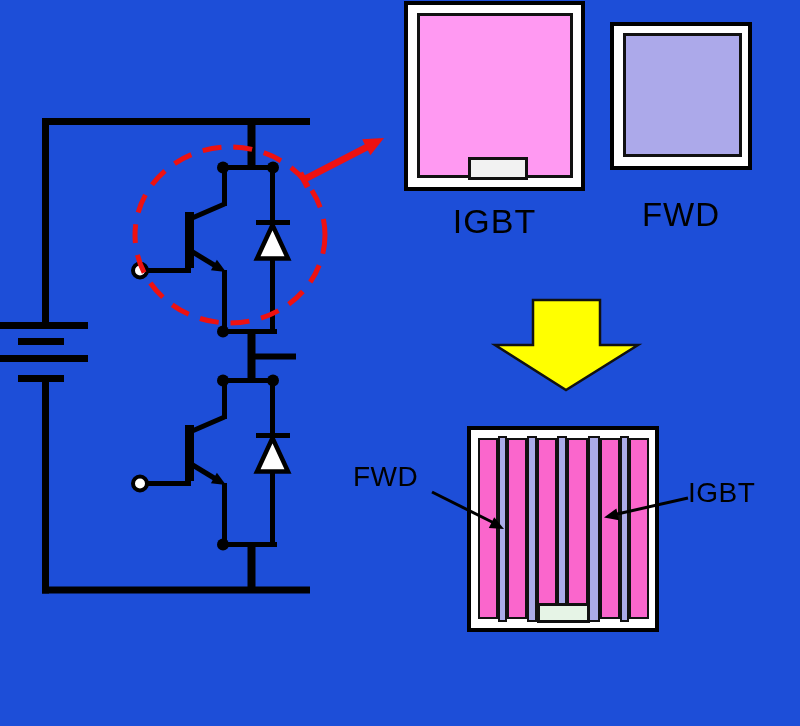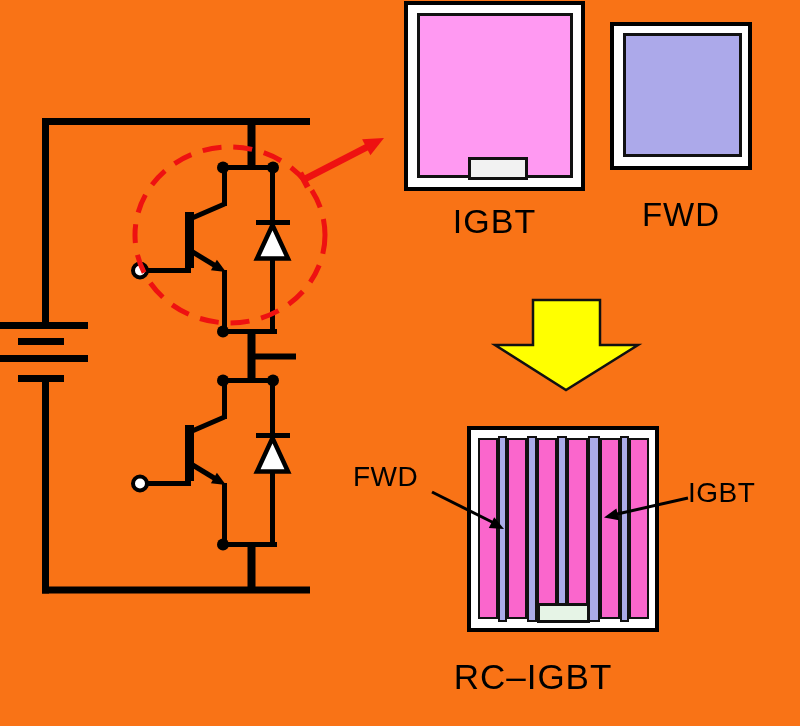--- a/index.html
+++ b/index.html
@@ -1,17 +1,17 @@
 <!DOCTYPE html>
 <html><head>
 <meta charset="utf-8">
 <style>
   html,body{margin:0;padding:0;background:#ffffff;}
   body{width:800px;height:726px;overflow:hidden;font-family:"Liberation Sans",sans-serif;}
-  .stage{position:relative;width:800px;height:726px;background:#f97316;}
+  .stage{position:relative;width:800px;height:726px;background:#1d4ed8;}
   .layer{position:absolute;left:0;top:0;pointer-events:none;}
   .chip{position:absolute;box-sizing:border-box;background:#ffffff;border:4px solid #000;}
   .chip-inner{position:absolute;box-sizing:border-box;border:3px solid #111;}
   .pad{position:absolute;box-sizing:border-box;border:3px solid #111;z-index:6;}
   .chip-label{position:absolute;color:#000;text-align:center;font-size:34px;letter-spacing:1px;white-space:nowrap;}
   .ann-label{position:absolute;color:#000;font-size:28px;letter-spacing:0.5px;white-space:nowrap;}
   .stripes{position:absolute;display:flex;align-items:flex-start;}
   .stripe{box-sizing:border-box;border:2px solid #111;}
   .stripe.fwd{height:186px;}
   .stripe.igbt{height:181px;margin-top:2px;}
@@ -127,21 +127,20 @@
         <div class="stripe igbt" style="width: 20px; background: rgb(250, 102, 204);"></div>
         <div class="stripe fwd" style="width: 10px; background: rgb(171, 171, 232);"></div>
         <div class="stripe igbt" style="width: 21px; background: rgb(250, 102, 204);"></div>
         <div class="stripe fwd" style="width: 12px; background: rgb(171, 171, 232);"></div>
         <div class="stripe igbt" style="width: 20px; background: rgb(250, 102, 204);"></div>
         <div class="stripe fwd" style="width: 9px; background: rgb(171, 171, 232);"></div>
         <div class="stripe igbt" style="width: 20px; background: rgb(250, 102, 204);"></div>
       </div>
     <div class="pad" style="left: 66px; top: 173px; width: 53px; height: 20px; background: rgb(230, 244, 230);"></div>
   </div>
-  <div class="chip-label" style="left:433px;top:657px;width:200px;font-size:35px;">RC–IGBT</div>
 
   <div class="ann-label" style="left:353px;top:461px;">FWD</div>
   <div class="ann-label" style="left:688px;top:477px;">IGBT</div>
 
   <svg class="layer" width="800" height="726" viewBox="0 0 800 726" style="z-index:10;">
     <g>
       <line x1="432" y1="492" x2="494" y2="523" stroke="#000" stroke-width="3"></line>
       <polygon points="504,529 488.8,528.1 494.2,517.3" fill="#000"></polygon>
     </g>
     <g>

